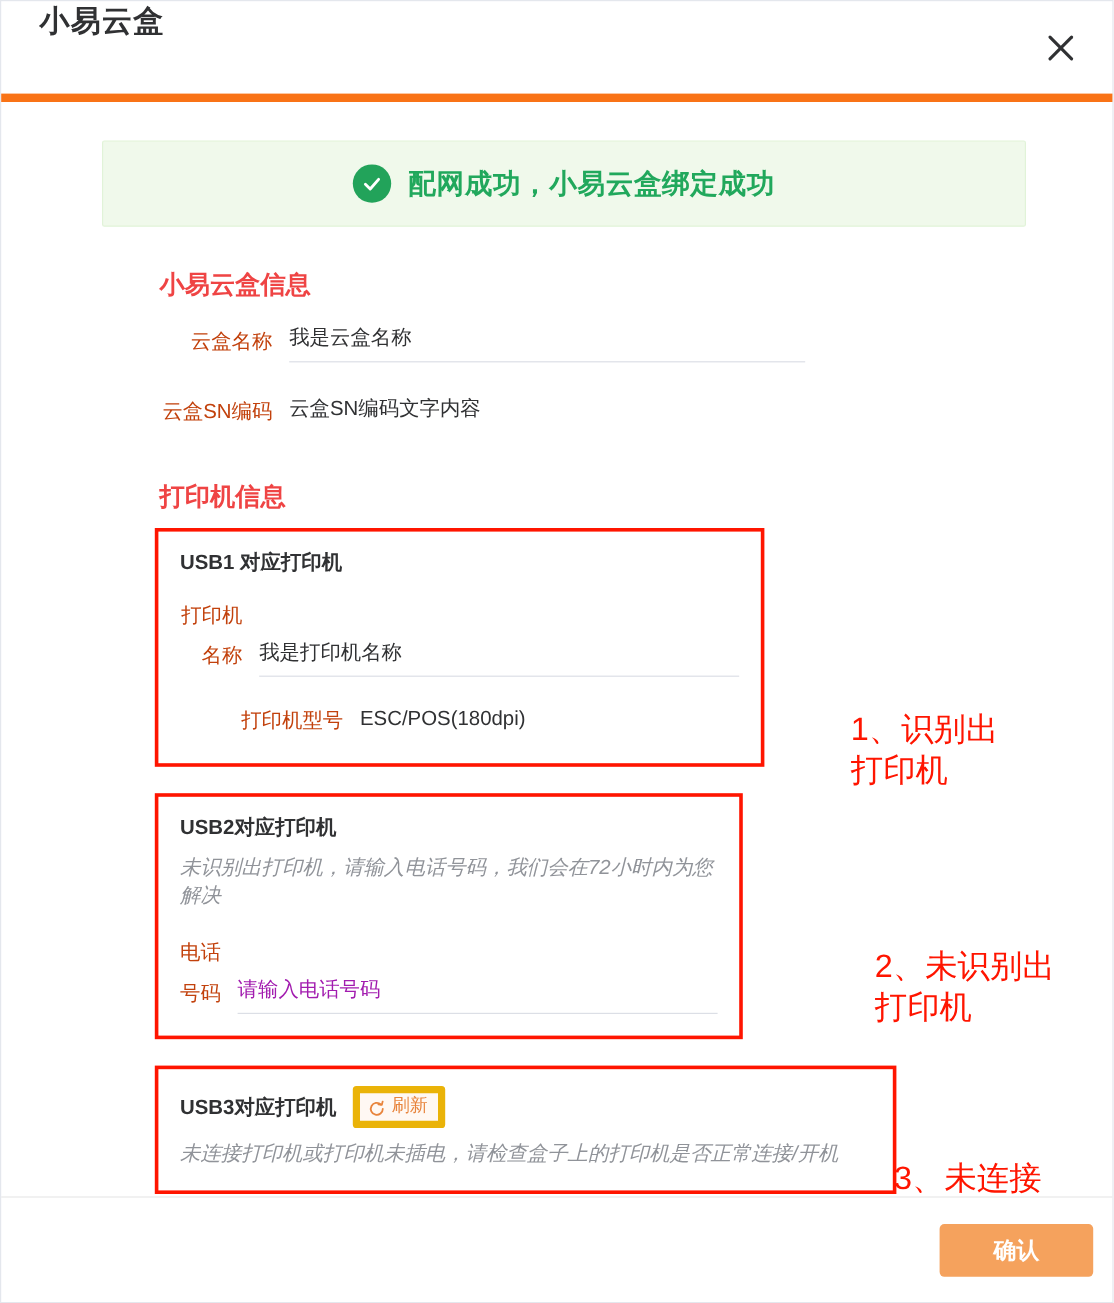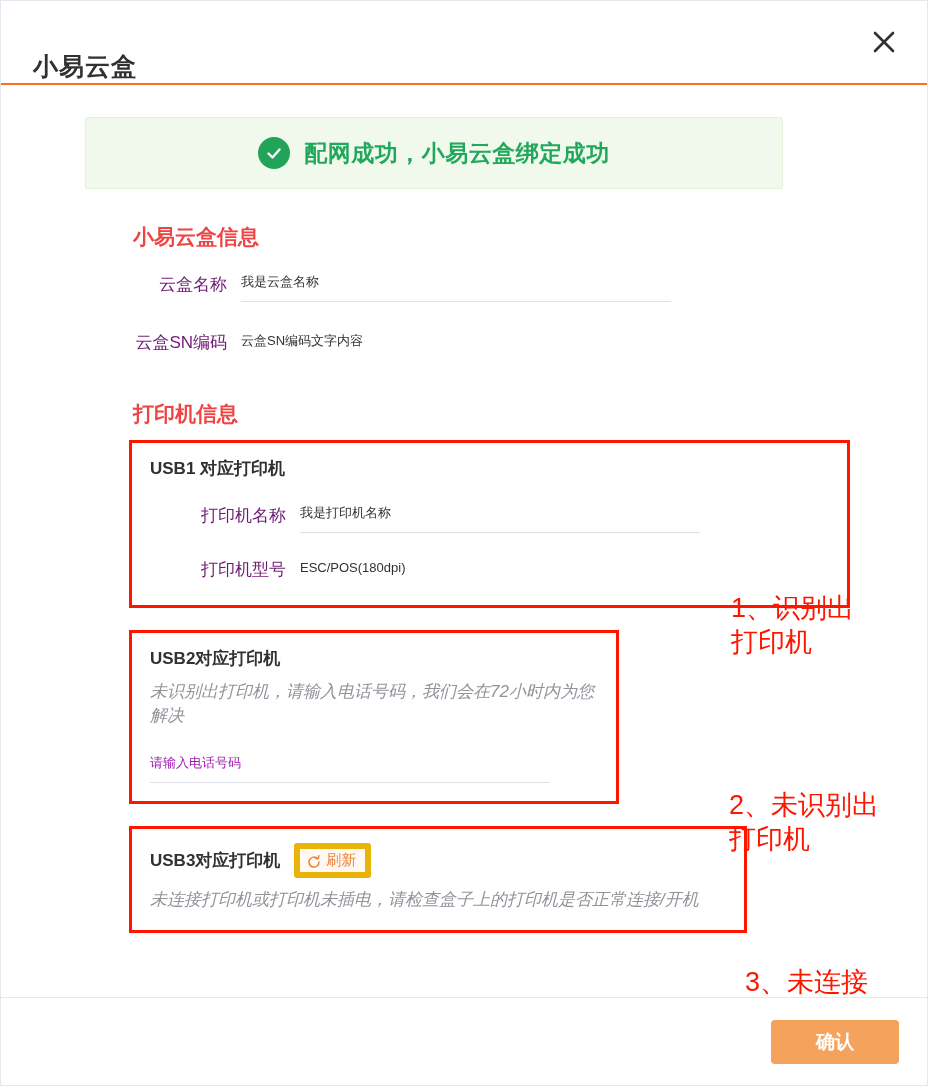--- a/index.html
+++ b/index.html
@@ -23,23 +23,23 @@
     background: #ffffff;
     box-sizing: border-box;
     border: 1px solid #e4e7ed;
     display: flex;
     flex-direction: column;
   }
   
   .dialog-header {
     height: 84px;
     min-height: 84px;
-    border-bottom: 2px solid #f97316;
-    display: flex;
-    align-items: flex-end;
+    border-bottom: 7px solid #f97316;
+    display: flex;
+    align-items: flex-start;
     padding: 0 28px 0 32px;
     box-sizing: border-box;
     position: relative;
   }
   .dialog-title {
     font-size: 25px;
     font-weight: bold;
     color: #303133;
     letter-spacing: 1px;
   }
@@ -60,21 +60,21 @@
   
   .dialog-body {
     flex: 1;
     padding: 32px 60px 0 80px;
     box-sizing: border-box;
     overflow: hidden;
     position: relative;
   }
   .success-banner {
     margin-left: 4px;
-    width: 698px;
+    width: 770px;
     height: 72px;
     background: #f0f9eb;
     border: 1px solid #e1f3d8;
     box-sizing: border-box;
     display: flex;
     align-items: center;
     justify-content: center;
     border-radius: 2px;
   }
   .success-icon {
@@ -105,48 +105,48 @@
   .field-row {
     display: flex;
     align-items: flex-end;
     margin: 14px 0 0 0;
     padding-left: 0;
   }
   .field-label {
     width: 160px;
     text-align: right;
     font-size: 17px;
-    color: #701a75;
+    color: #c2410c;
     padding-right: 14px;
     box-sizing: border-box;
     line-height: 34px;
   }
   .field-value {
-    font-size: 13px;
+    font-size: 17px;
     color: #303133;
     line-height: 34px;
   }
   .field-underline {
     border-bottom: 1px solid #dcdfe6;
     min-width: 430px;
     padding-bottom: 2px;
   }
   .field-plain { padding-bottom: 2px; }
   .placeholder { color: #a21caf; }
 
   
   .printer-block {
     position: relative;
     box-sizing: border-box;
     border: 3px solid #ff1500;
     padding: 14px 18px 18px 18px;
     margin-left: 48px;
     background: #ffffff;
   }
-  .block1 { width: 721px; margin-top: 8px; }
+  .block1 { width: 508px; margin-top: 8px; }
   .block2 { width: 490px; margin-top: 22px; }
   .block3 { width: 618px; margin-top: 22px; }
 
   .block-head {
     font-size: 17px;
     font-weight: bold;
     color: #303133;
     display: flex;
     align-items: center;
   }
@@ -179,33 +179,33 @@
 
   
   .annotation {
     position: absolute;
     color: #ff1500;
     font-size: 27px;
     line-height: 34px;
     font-weight: normal;
     white-space: pre-line;
   }
-  .ann1 { left: 730px; top: 506px; }
+  .ann1 { left: 708px; top: 506px; }
   .ann2 { left: 728px; top: 703px; }
   .ann3 { left: 744px; top: 880px; }
 
   
   .dialog-footer {
     height: 88px;
     min-height: 88px;
     border-top: 1px solid #e8e8e8;
     display: flex;
     align-items: center;
     justify-content: flex-end;
-    padding-right: 28px;
+    padding-right: 16px;
     box-sizing: border-box;
   }
   .confirm-btn {
     background: #f5a25d;
     color: #ffffff;
     font-size: 19px;
     font-weight: bold;
     border: none;
     border-radius: 4px;
     width: 128px;
@@ -263,20 +263,21 @@
       <div class="field-row" style="margin-top:18px;">
         <div class="field-label">打印机型号</div>
         <div class="field-value field-plain">ESC/POS(180dpi)</div>
       </div>
     </div>
 
     <div class="printer-block block2">
       <div class="block-head">USB2对应打印机</div>
       <div class="block-desc">未识别出打印机，请输入电话号码，我们会在72小时内为您解决</div>
       <div class="field-row" style="margin-top:18px;">
+        <div class="field-label">电话号码</div>
         <div class="field-value field-underline placeholder">请输入电话号码</div>
       </div>
     </div>
 
     <div class="printer-block block3">
       <div class="block-head">
         <span>USB3对应打印机</span>
         <span class="refresh-btn">
           <span>
             <svg width="14" height="14" viewBox="0 0 14 14">

